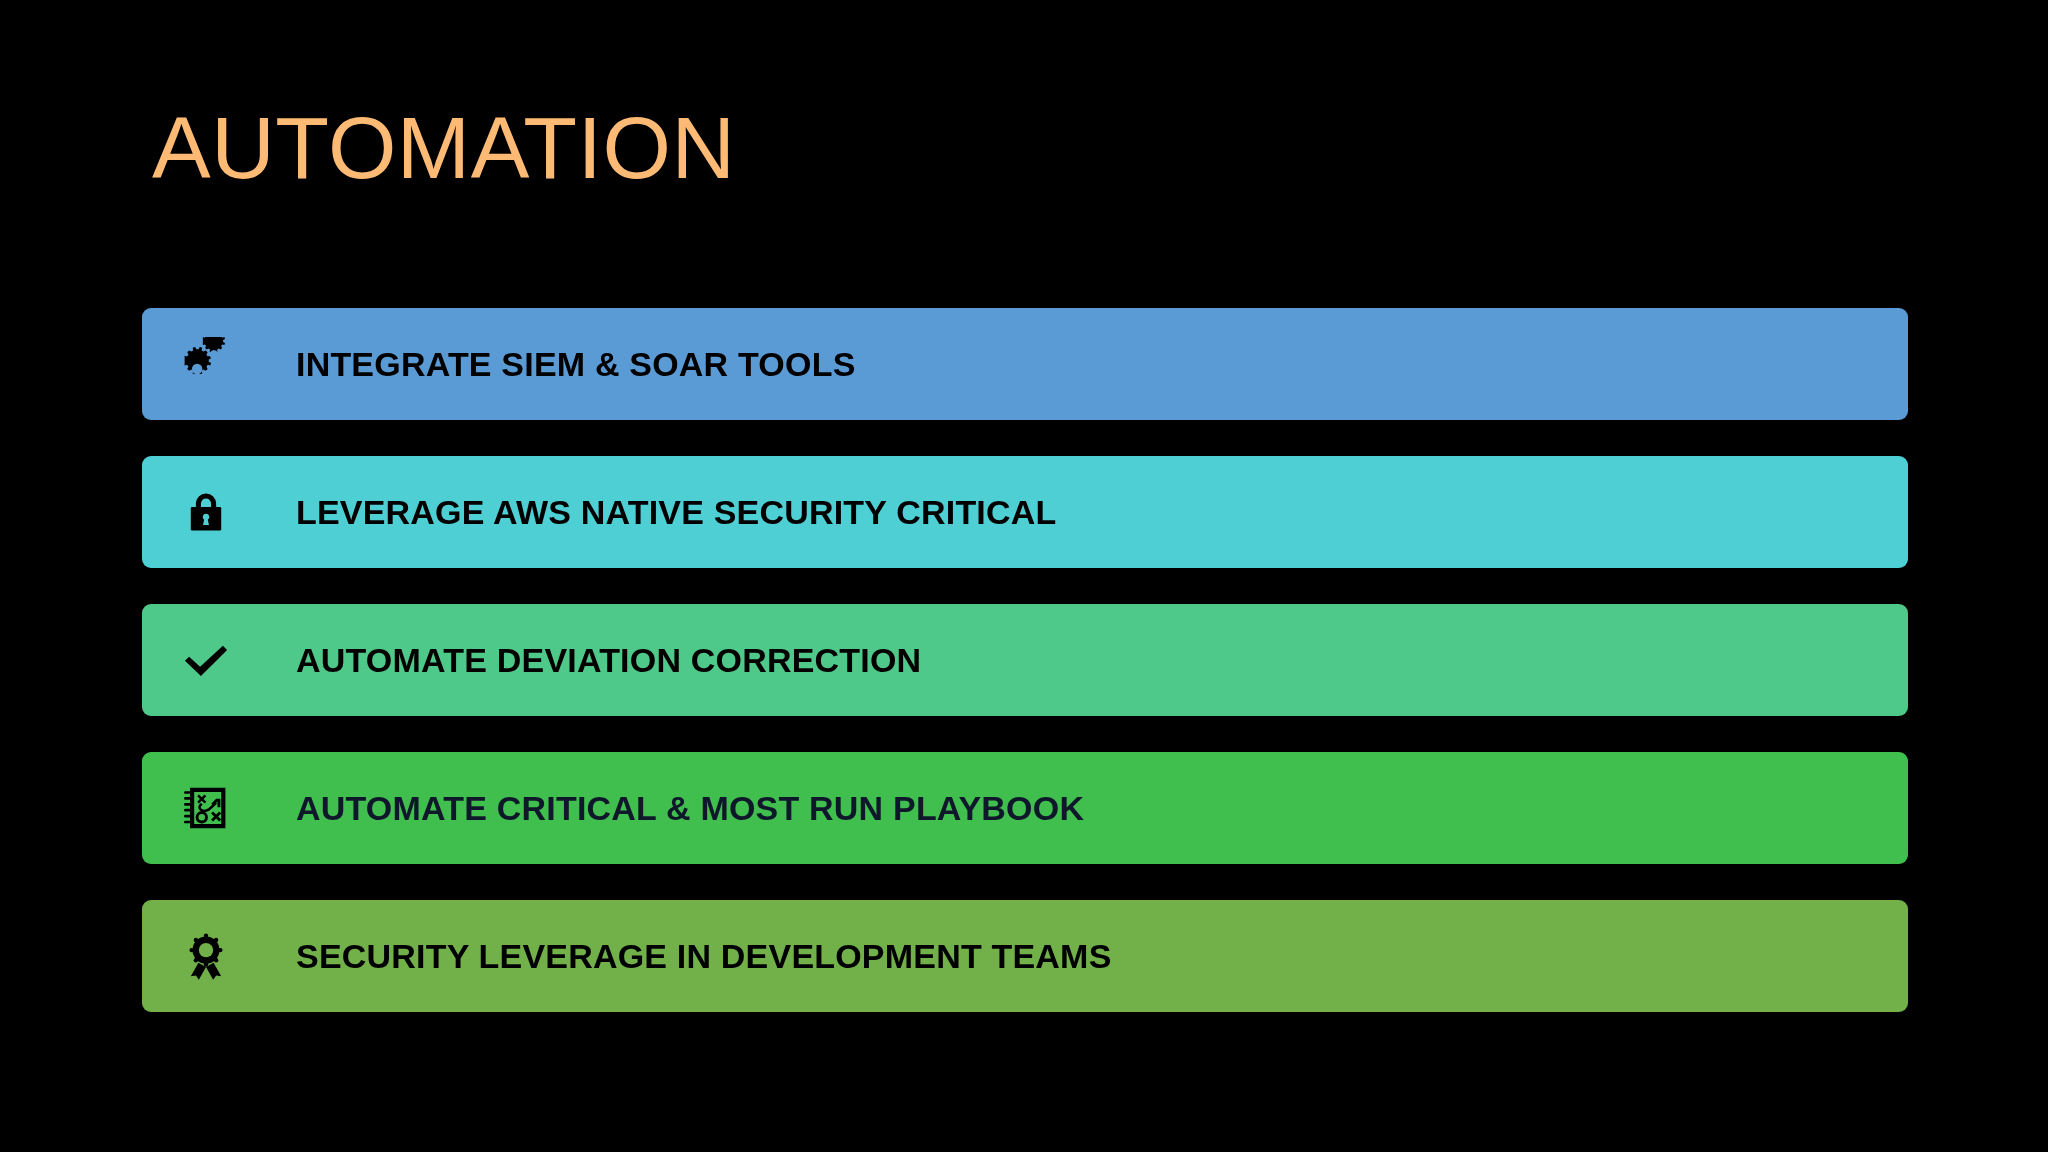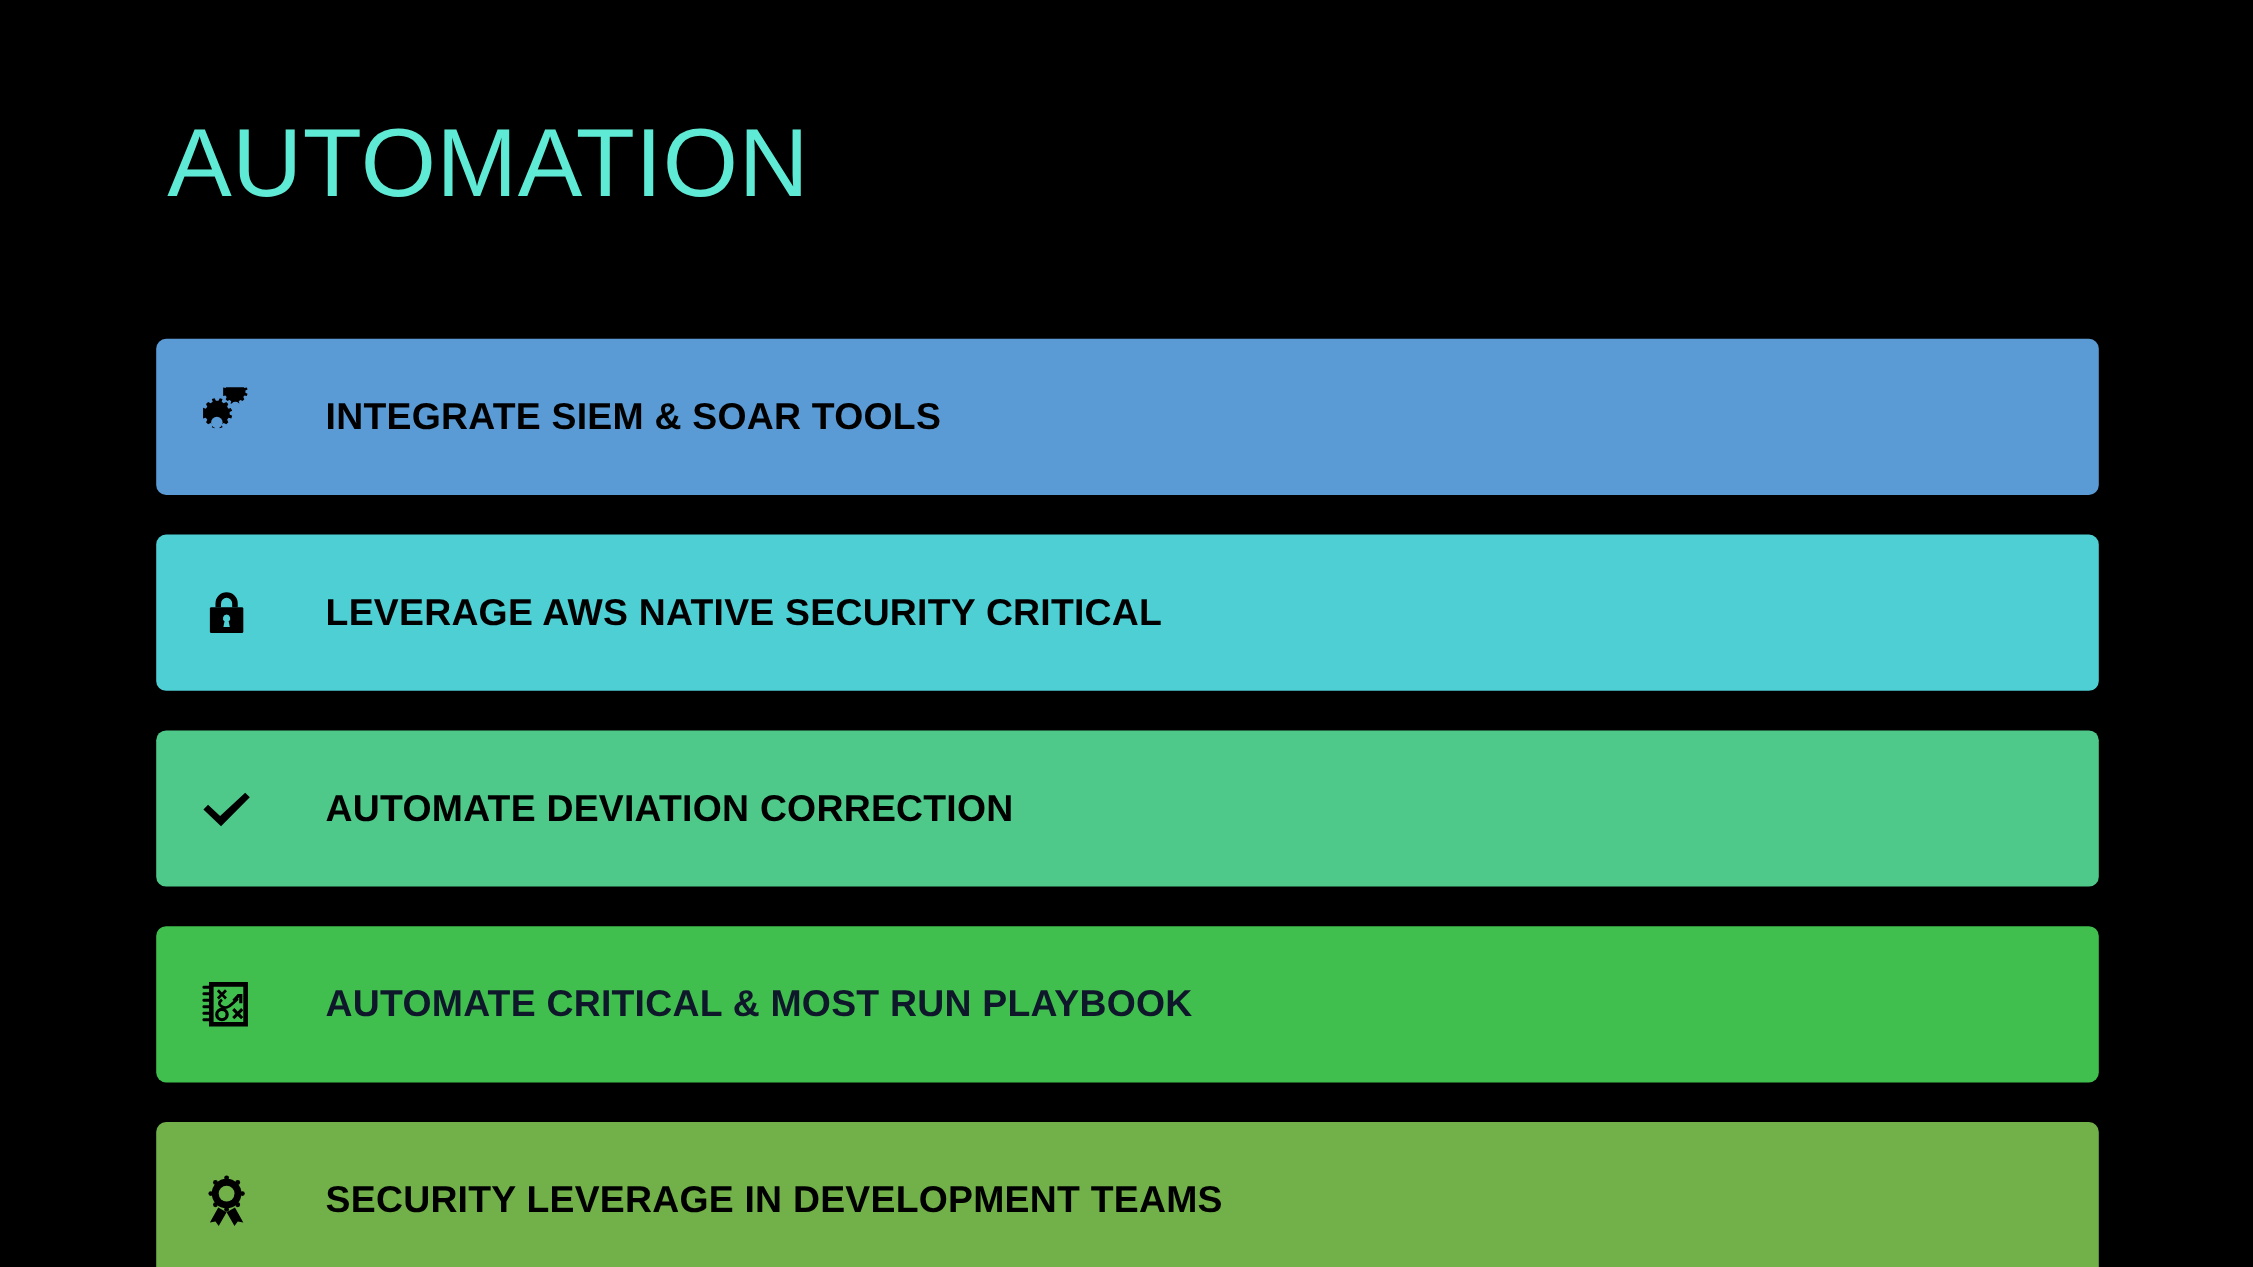--- a/index.html
+++ b/index.html
@@ -38,21 +38,21 @@
   
   #bar-list {
     position: absolute;
     left: 142px;
     top: 308px;
     width: 1766px;
   }
 
   .bar-row {
     position: relative;
-    height: 142px;
+    height: 112px;
     margin-bottom: 36px;
     border-radius: 9px;
     display: flex;
     align-items: center;
     box-sizing: border-box;
     overflow: hidden;
   }
   .bar-row:last-child { margin-bottom: 0; }
 
   .bar-icon {
@@ -86,21 +86,21 @@
     color: #0a0a0a;
     white-space: nowrap;
     line-height: 1;
   }
 </style>
 </head>
 <body>
 
 <div id="slide" style="background: rgb(0, 0, 0);">
 
-  <div id="page-title" style="color: #5eead4;">AUTOMATION</div>
+  <div id="page-title" style="color: #fdba74;">AUTOMATION</div>
 
   <div id="bar-list">
 
     <div class="bar-row" style="background: rgb(91, 155, 213);">
       <span class="bar-icon">
         <svg viewBox="0 0 64 64" aria-hidden="true">
 
           <path d="M24 30.5 l3.4 1.1 1.9-2.6 -1.6-3.2 2.6-2.6 3.2 1.6 2.6-1.9 -1.1-3.4 3.5-1.1 1.6 3.2 3.2 0 1.6-3.2 3.5 1.1 -1.1 3.4 2.6 1.9 3.2-1.6 2.6 2.6 -1.6 3.2 1.9 2.6 3.4-1.1 1.1 3.5 -3.2 1.6 0 3.2 3.2 1.6 -1.1 3.5 -3.4-1.1 -1.9 2.6 1.6 3.2 -2.6 2.6 -3.2-1.6 -2.6 1.9 1.1 3.4 -3.5 1.1 -1.6-3.2 -3.2 0 -1.6 3.2 -3.5-1.1 1.1-3.4 -2.6-1.9 -3.2 1.6 -2.6-2.6 1.6-3.2 -1.9-2.6 -3.4 1.1z" transform="translate(-14,-4) scale(0.86)"></path>
           <circle cx="21.5" cy="38" r="6.2" fill="#5B9BD5"></circle>
 

